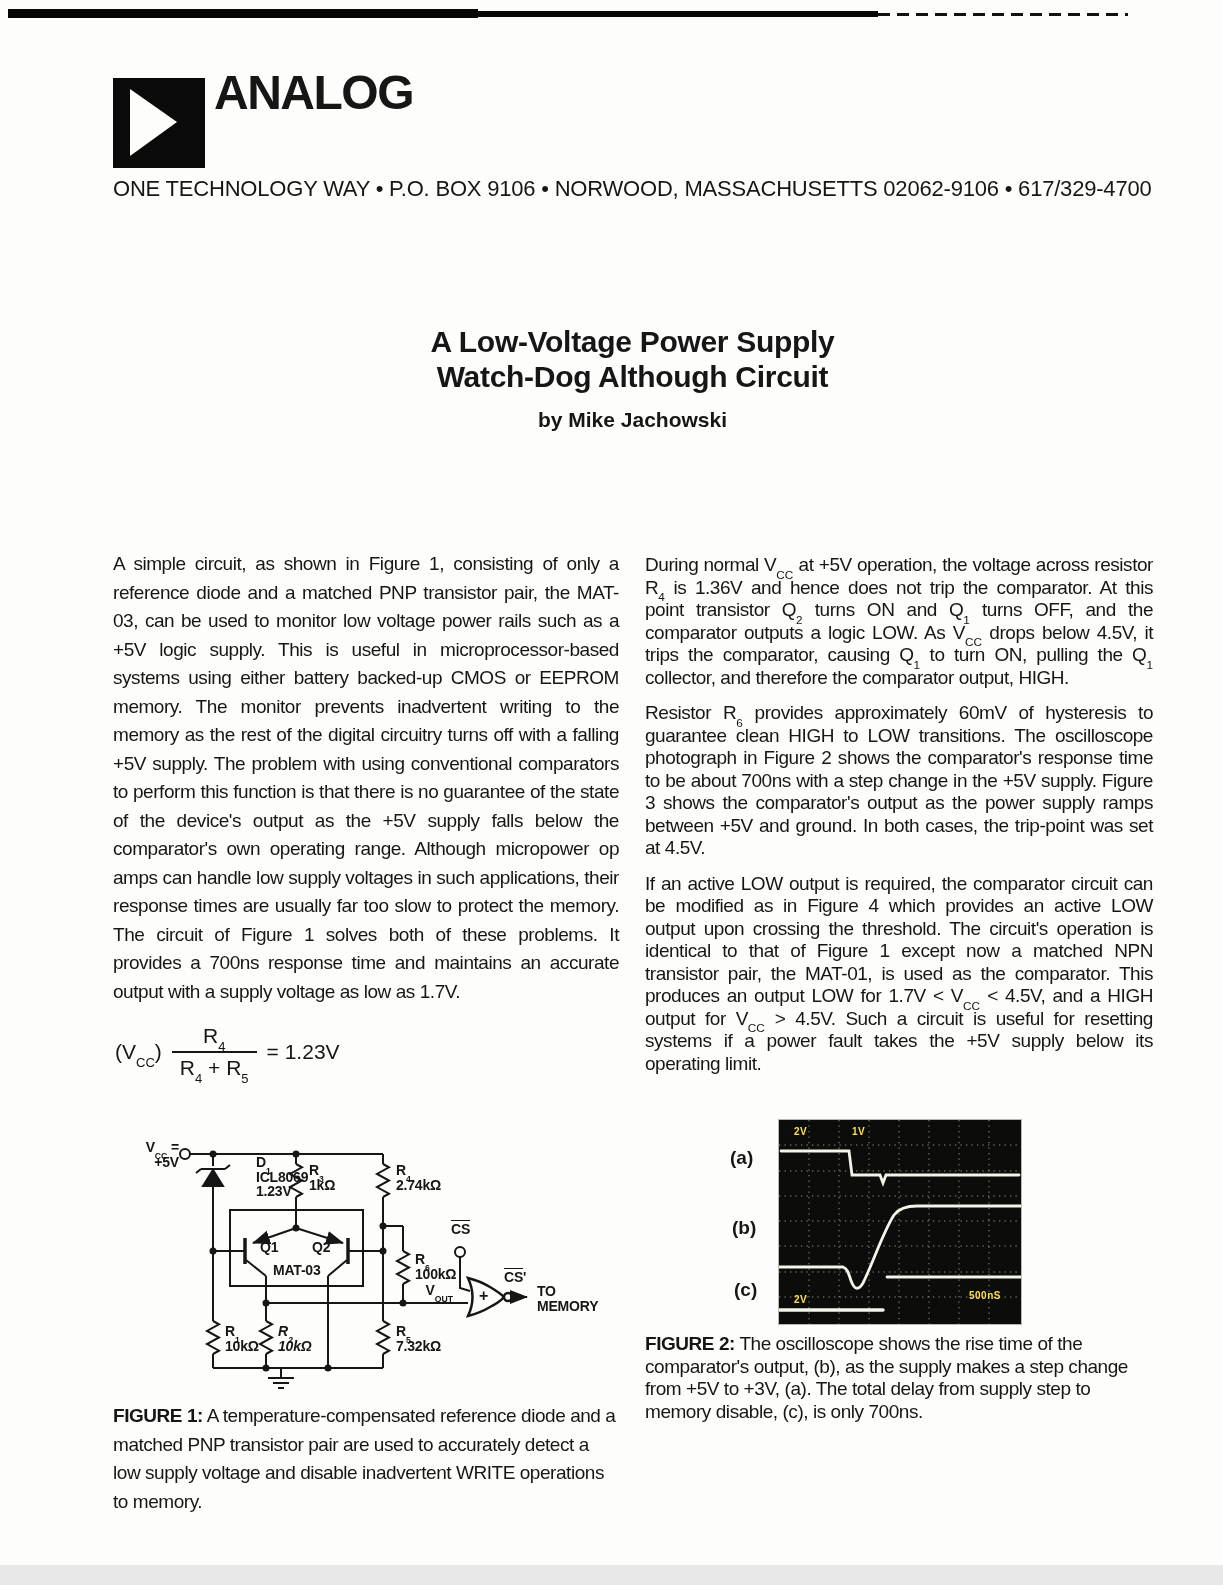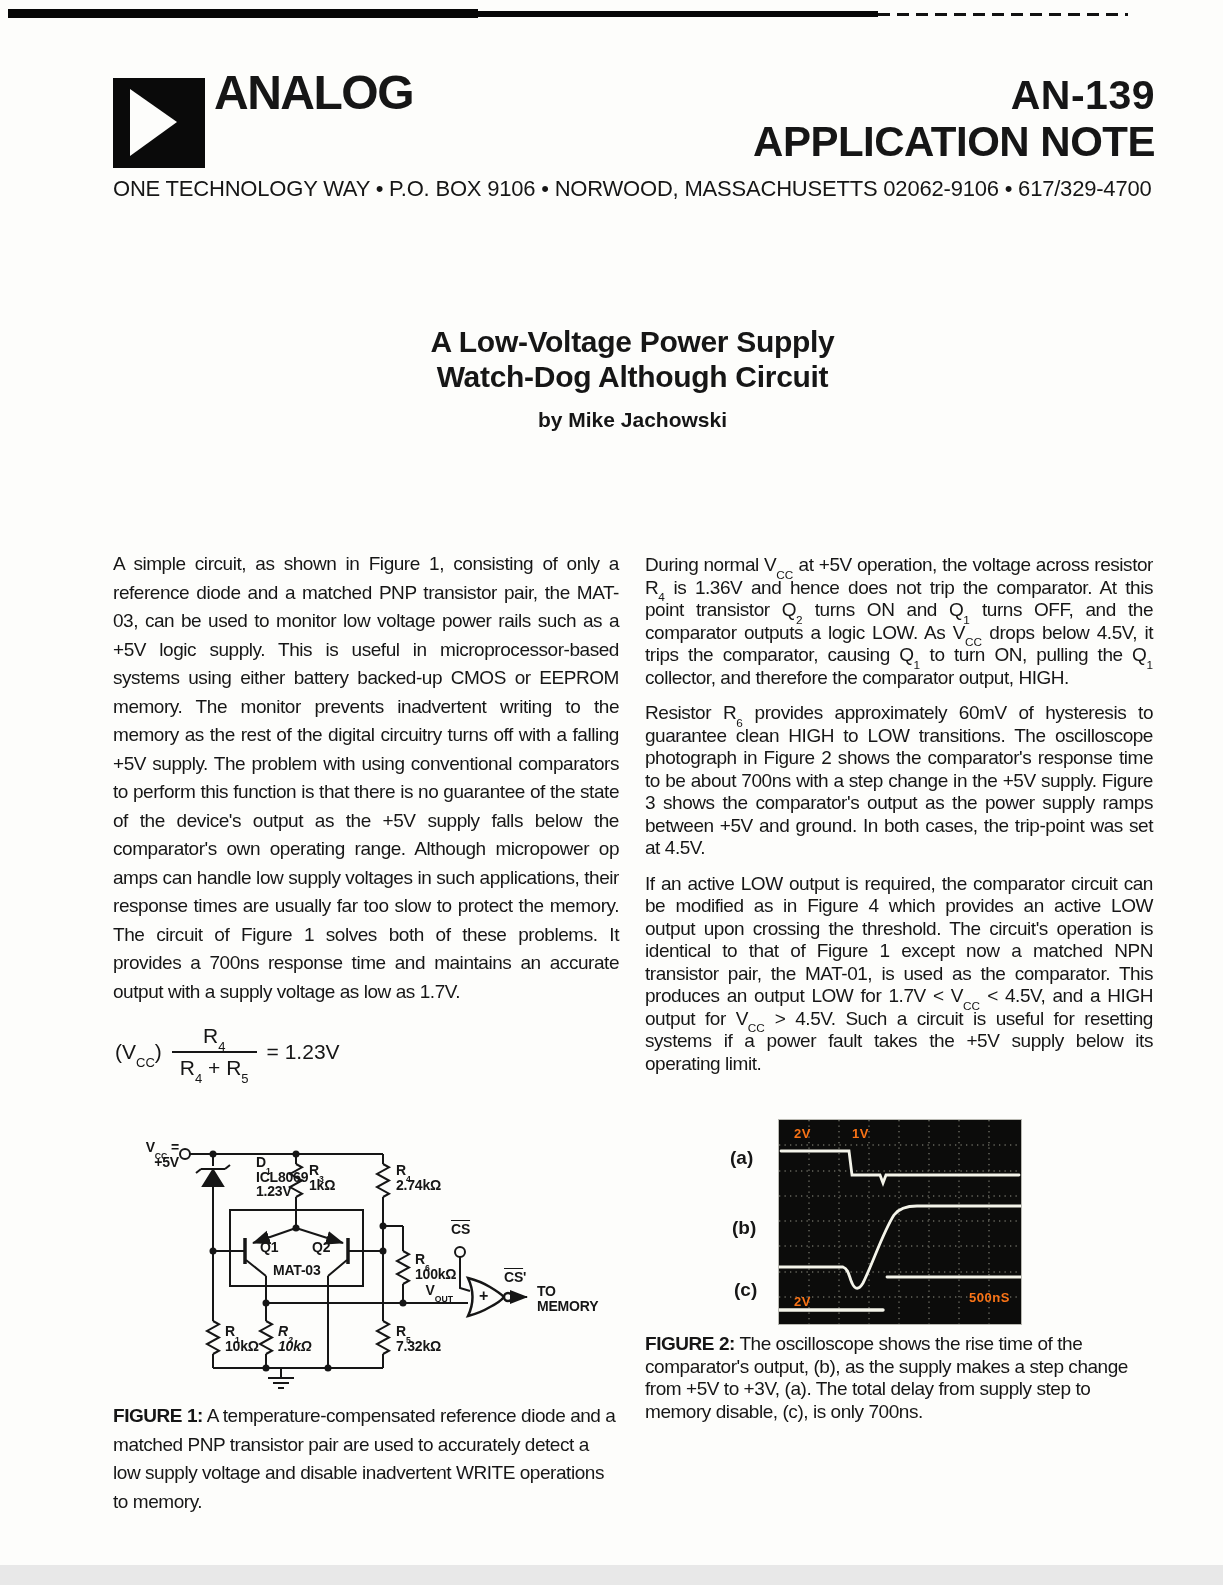--- a/index.html
+++ b/index.html
@@ -47,45 +47,41 @@
   .clabel{position:absolute;font-weight:bold;font-size:14px;line-height:14.5px;letter-spacing:-0.2px;white-space:pre-line;}
   .gplus{position:absolute;left:366px;top:181px;font-weight:bold;font-size:16px;}
 
   .caption{margin-top:14px;font-size:21px;line-height:27px;text-align:left;}
   .caption .lab{font-weight:bold;font-style:normal;}
   .caption .txt{}
 
   
   .fig2{position:relative;width:508px;height:214px;margin-top:44px;}
   .scope{position:absolute;left:133px;top:0;width:242px;height:204px;background:#0c0c0b;border:1px solid #b9b9b2;}
-  .slabel{position:absolute;color:#f97316;font-weight:bold;font-size:13px;letter-spacing:0.5px;}
+  .slabel{position:absolute;color:#fde047;font-weight:bold;font-size:10px;letter-spacing:0.5px;}
   .tracelabel{position:absolute;font-weight:bold;font-size:19px;}
 </style>
 </head>
 <body>
 
 <div class="page">
 
   <div class="art b1"></div>
   <div class="art b2"></div>
   <div class="art b3"></div>
   <div class="art bottom"></div>
 
   <div class="logo">
     <svg width="92" height="90" viewBox="0 0 92 90">
       <rect x="0" y="0" width="92" height="90" fill="#0a0a0a"></rect>
       <polygon points="17,11 17,78 64,44" fill="#fdfdfb"></polygon>
     </svg>
   </div>
   <div class="brand">
     <div>ANALOG</div>
-  </div>
-  <div class="docid">
-    <div class="num">AN-139</div>
-    <div class="type">APPLICATION NOTE</div>
   </div>
   <div class="address">ONE TECHNOLOGY WAY • P.O. BOX 9106 • NORWOOD, MASSACHUSETTS 02062-9106 • 617/329-4700</div>
 
   <div class="titleblock">
     <div class="t">A Low-Voltage Power Supply</div>
     <div class="t">Watch-Dog Although Circuit</div>
     <div class="by">by Mike Jachowski</div>
   </div>
 
   <div class="col col-left">

